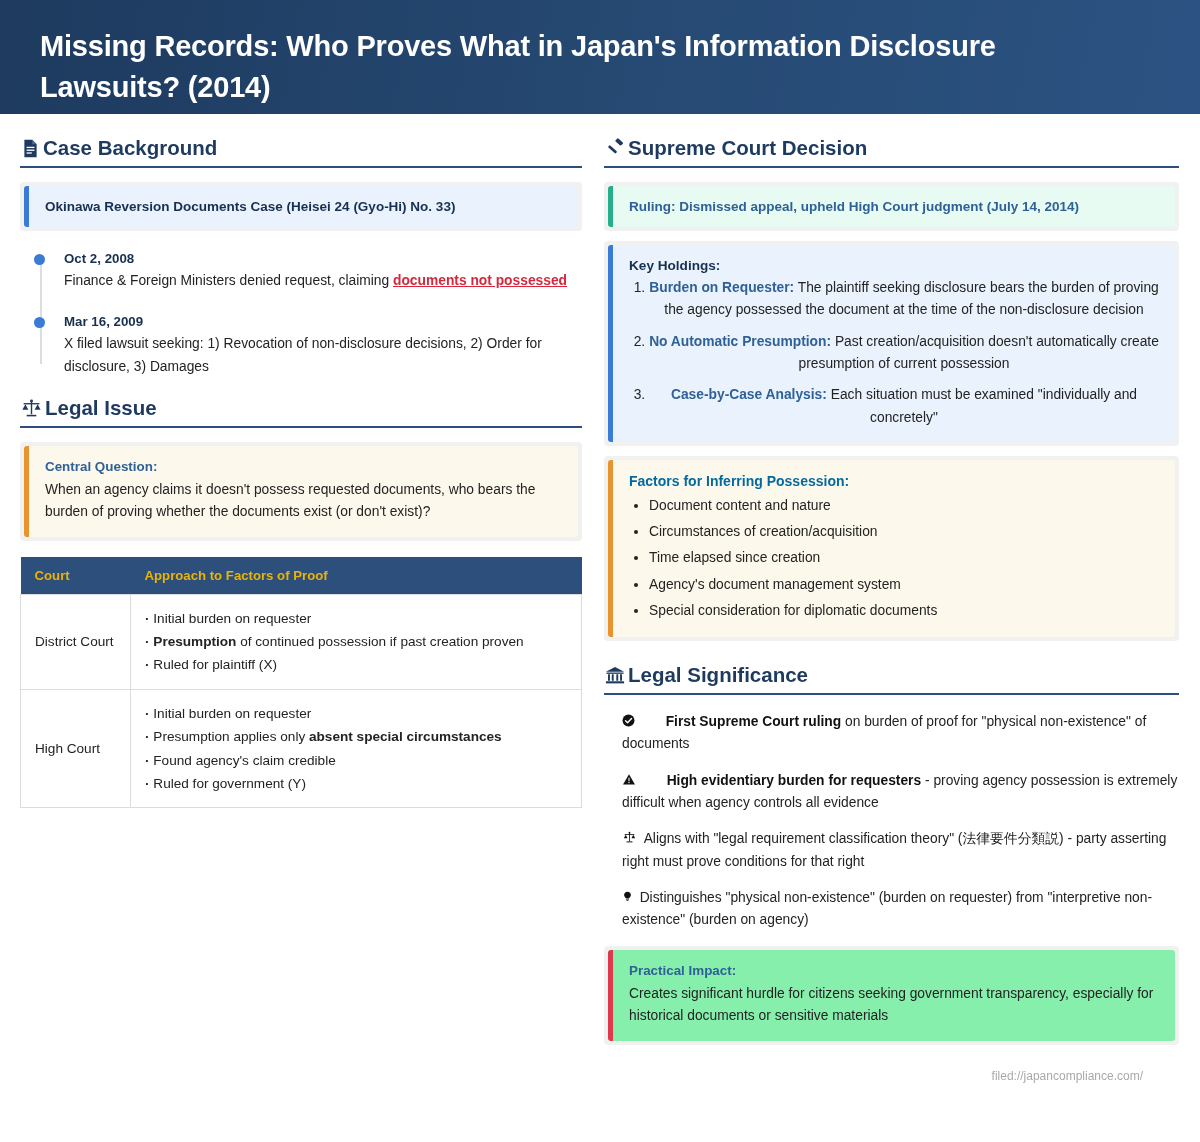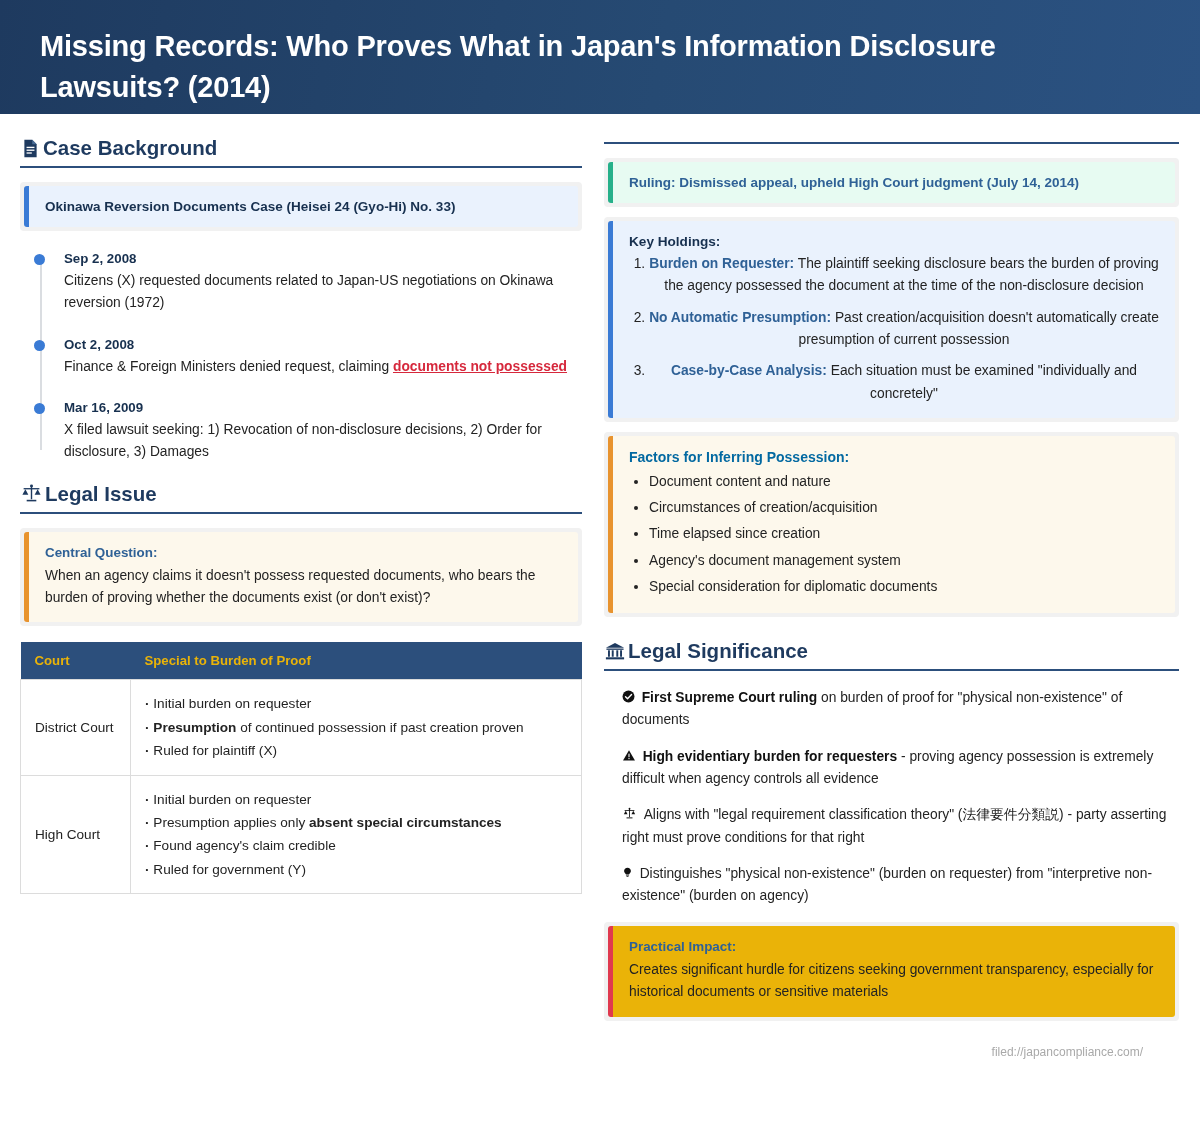--- a/index.html
+++ b/index.html
@@ -47,21 +47,21 @@
 
   
   .box {
     border-left:5px solid #3a7bd5;
     padding:13px 16px;
     border-radius:3px;
   }
   .box-blue  { background:#eaf2fd; border-left-color:#3a7bd5; }
   .box-green { background:#e7fbf2; border-left-color:#26b08a; }
   .box-cream { background:#fdf8ec; border-left-color:#e8932e; }
-  .box-pink  { background:#eab308; border-left-color:#e0394e; }
+  .box-pink  { background:#86efac; border-left-color:#e0394e; }
 
   .wrap-gray { background:#f1f1f1; border-radius:4px; padding:4px; margin-bottom:10px; }
 
   .case-title { font-size:13.5px; font-weight:bold; color:#17304f; }
 
   
   .timeline { position:relative; margin:20px 0 0 14px; padding-left:30px; }
   .timeline:before {
     content:""; position:absolute; left:6px; top:5px; bottom:14px;
     width:2px; background:#dadde1;
@@ -104,21 +104,21 @@
   .kh-lead { color:#2f6196; font-weight:bold; }
 
   
   .f-title { font-size:14px; font-weight:bold; color:#0369a1; margin-bottom:4px; }
   ul.factors { margin:0; padding-left:20px; font-size:13.8px; line-height:1.9; }
   ul.factors li { color:#232323; }
 
   
   .sig-list { padding:2px 0 0 18px; }
   .sig-item { font-size:13.8px; line-height:1.62; color:#232323; margin-bottom:14px; }
-  .sig-item b { color:#111; }
+  .sig-item b { color:#111;margin-left:24px; }
   .sig-ico { font-size:13px; margin-right:3px; }
 
   
   .pi-label { font-size:13.4px; font-weight:bold; color:#2f6196; margin-bottom:5px; }
   .pi-text { font-size:13.8px; line-height:1.62; color:#232323; }
 
   
   .footer {
     text-align:right; padding:14px 36px 0 0;
     font-size:12px; color:#a9a9a9;
@@ -151,25 +151,20 @@
     </div>
     <hr class="sec-rule">
 
     <div class="wrap-gray">
       <div class="box box-blue">
         <div class="case-title">Okinawa Reversion Documents Case (Heisei 24 (Gyo-Hi) No. 33)</div>
       </div>
     </div>
 
     <div class="timeline">
-      <div class="tl-item">
-        <span class="tl-dot"></span>
-        <div class="tl-date">Sep 2, 2008</div>
-        <div class="tl-text">Citizens (X) requested documents related to Japan-US negotiations on Okinawa reversion (1972)</div>
-      </div>
       <div class="tl-item">
         <span class="tl-dot"></span>
         <div class="tl-date">Oct 2, 2008</div>
         <div class="tl-text"><span>Finance &amp; Foreign Ministers denied request, claiming </span><span class="hl-red">documents not possessed</span></div>
       </div>
       <div class="tl-item">
         <span class="tl-dot"></span>
         <div class="tl-date">Mar 16, 2009</div>
         <div class="tl-text">X filed lawsuit seeking: 1) Revocation of non-disclosure decisions, 2) Order for disclosure, 3) Damages</div>
       </div>
@@ -194,21 +189,21 @@
       <div class="box box-cream">
         <div class="cq-label">Central Question:</div>
         <div class="cq-text">When an agency claims it doesn't possess requested documents, who bears the burden of proving whether the documents exist (or don't exist)?</div>
       </div>
     </div>
 
     <table>
       <thead>
         <tr>
           <th>Court</th>
-          <th>Special to Burden of Proof</th>
+          <th>Approach to Factors of Proof</th>
         </tr>
       </thead>
       <tbody>
         <tr>
           <td class="court">District Court</td>
           <td>
             <span class="dot-li"><span>Initial burden on requester</span></span>
             <span class="dot-li"><b>Presumption</b><span> of continued possession if past creation proven</span></span>
             <span class="dot-li"><span>Ruled for plaintiff (X)</span></span>
           </td>
@@ -221,20 +216,30 @@
             <span class="dot-li"><span>Found agency's claim credible</span></span>
             <span class="dot-li"><span>Ruled for government (Y)</span></span>
           </td>
         </tr>
       </tbody>
     </table>
   </div>
 
   <div class="col-right">
 
+    <div class="sec-head">
+      <span class="ico">
+        <svg width="22" height="21" viewBox="0 0 24 24" fill="#1e3a5f" aria-hidden="true">
+          <rect x="12.5" y="2.2" width="8.4" height="4.6" rx="1" transform="rotate(42 16.7 4.5)" fill="#1e3a5f"></rect>
+          <rect x="3.4" y="11.4" width="11.6" height="3.2" rx="1.2" transform="rotate(42 9.2 13)" fill="#1e3a5f"></rect>
+          <rect x="16.6" y="1.2" width="2.4" height="7" rx="0.8" transform="rotate(-48 17.8 4.7)" fill="#1e3a5f"></rect>
+        </svg>
+      </span>
+      <span>Supreme Court Decision</span>
+    </div>
     <hr class="sec-rule">
 
     <div class="wrap-gray">
       <div class="box box-green">
         <div class="case-title" style="color:#2f6196">Ruling: Dismissed appeal, upheld High Court judgment (July 14, 2014)</div>
       </div>
     </div>
 
     <div class="wrap-gray">
       <div class="box box-blue">

